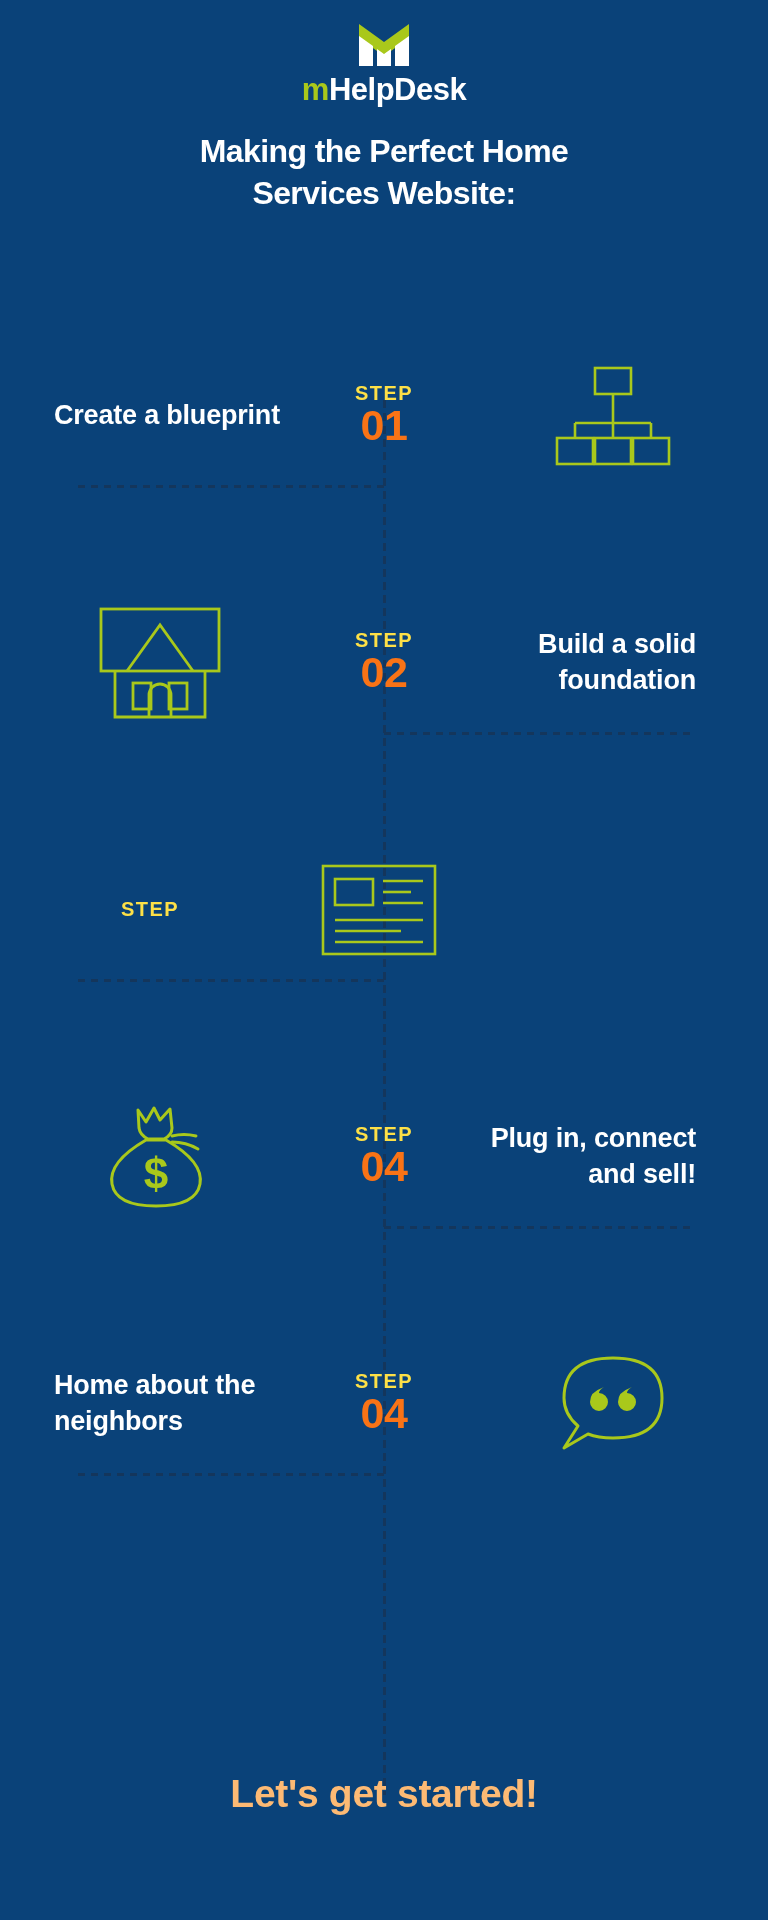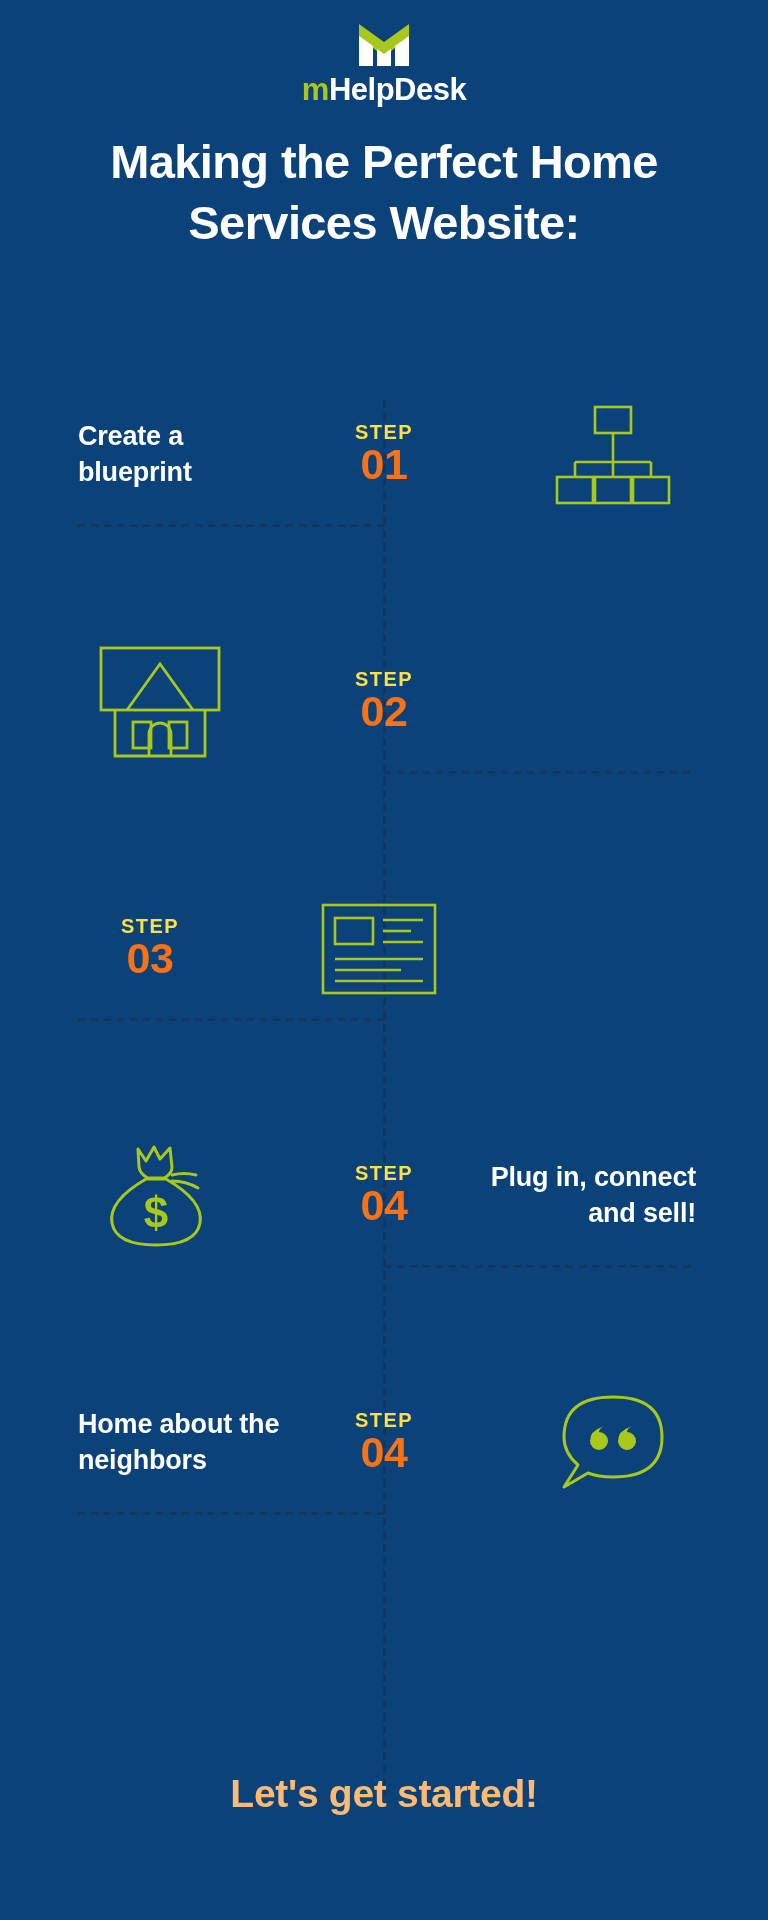--- a/index.html
+++ b/index.html
@@ -18,21 +18,21 @@
   .logo-mark { width:54px; height:46px; margin:0 auto 6px; display:block; }
   .wordmark { font-size:31px; font-weight:bold; letter-spacing:-0.5px; line-height:1; }
   .wordmark .m { color:#a9c81b; }
   .wordmark .rest { color:#ffffff; }
 
   .title {
     margin:26px auto 0;
     width:640px;
     text-align:center;
     color:#ffffff;
-    font-size:47px;
+    font-size:32px;
     font-weight:bold;
     line-height:1.30;
     letter-spacing:-0.6px;
   }
 
   
   .spine {
     position:absolute;
     left:383px;
     top:400px;
@@ -49,21 +49,21 @@
 
   .step {
     position:relative;
     height:247px;
     display:grid;
     grid-template-columns:300px 168px 300px;
     align-items:center;
   }
 
   .cell { display:flex; align-items:center; }
-  .cell.left  { justify-content:flex-start; padding-left:78px; }
+  .cell.left  { justify-content:flex-start; padding-left:34px;margin-left:20px; }
   .cell.right { justify-content:flex-end;   padding-right:72px; }
   .cell.icon-left  { justify-content:center; padding-left:20px;}
   .cell.icon-right { justify-content:center; padding-right:10px;}
 
   .label {
     color:#ffffff;
     font-size:27px;
     font-weight:600;
     line-height:1.33;
     letter-spacing:-0.2px;
@@ -175,27 +175,29 @@
             <rect x="34" y="76" width="18" height="26"></rect>
             <rect x="70" y="76" width="18" height="26"></rect>
             <path d="M50 110 L50 88 a11 11 0 0 1 22 0 L72 110"></path>
           </g>
         </svg>
       </div>
       <div class="stepnum">
         <div class="word">STEP</div>
         <div class="num">02</div>
       </div>
+      <div class="cell right">
+        <div class="label r">Build a solid foundation</div>
+      </div>
       <div class="hconn right" style="top:193px"></div>
     </div>
 
     <div class="step">
       <div class="stepnum">
         <div class="word">STEP</div>
-        <div class="num">03</div>
       </div>
       <div class="cell icon-right">
         <svg width="116" height="92" viewBox="0 0 116 92">
           <g fill="none" stroke="#a9c81b" stroke-width="2.6">
             <rect x="2" y="2" width="112" height="88"></rect>
             <rect x="14" y="15" width="38" height="26"></rect>
             <line x1="62" y1="17" x2="102" y2="17"></line>
             <line x1="62" y1="28" x2="90" y2="28"></line>
             <line x1="62" y1="39" x2="102" y2="39"></line>
             <line x1="14" y1="56" x2="102" y2="56"></line>

